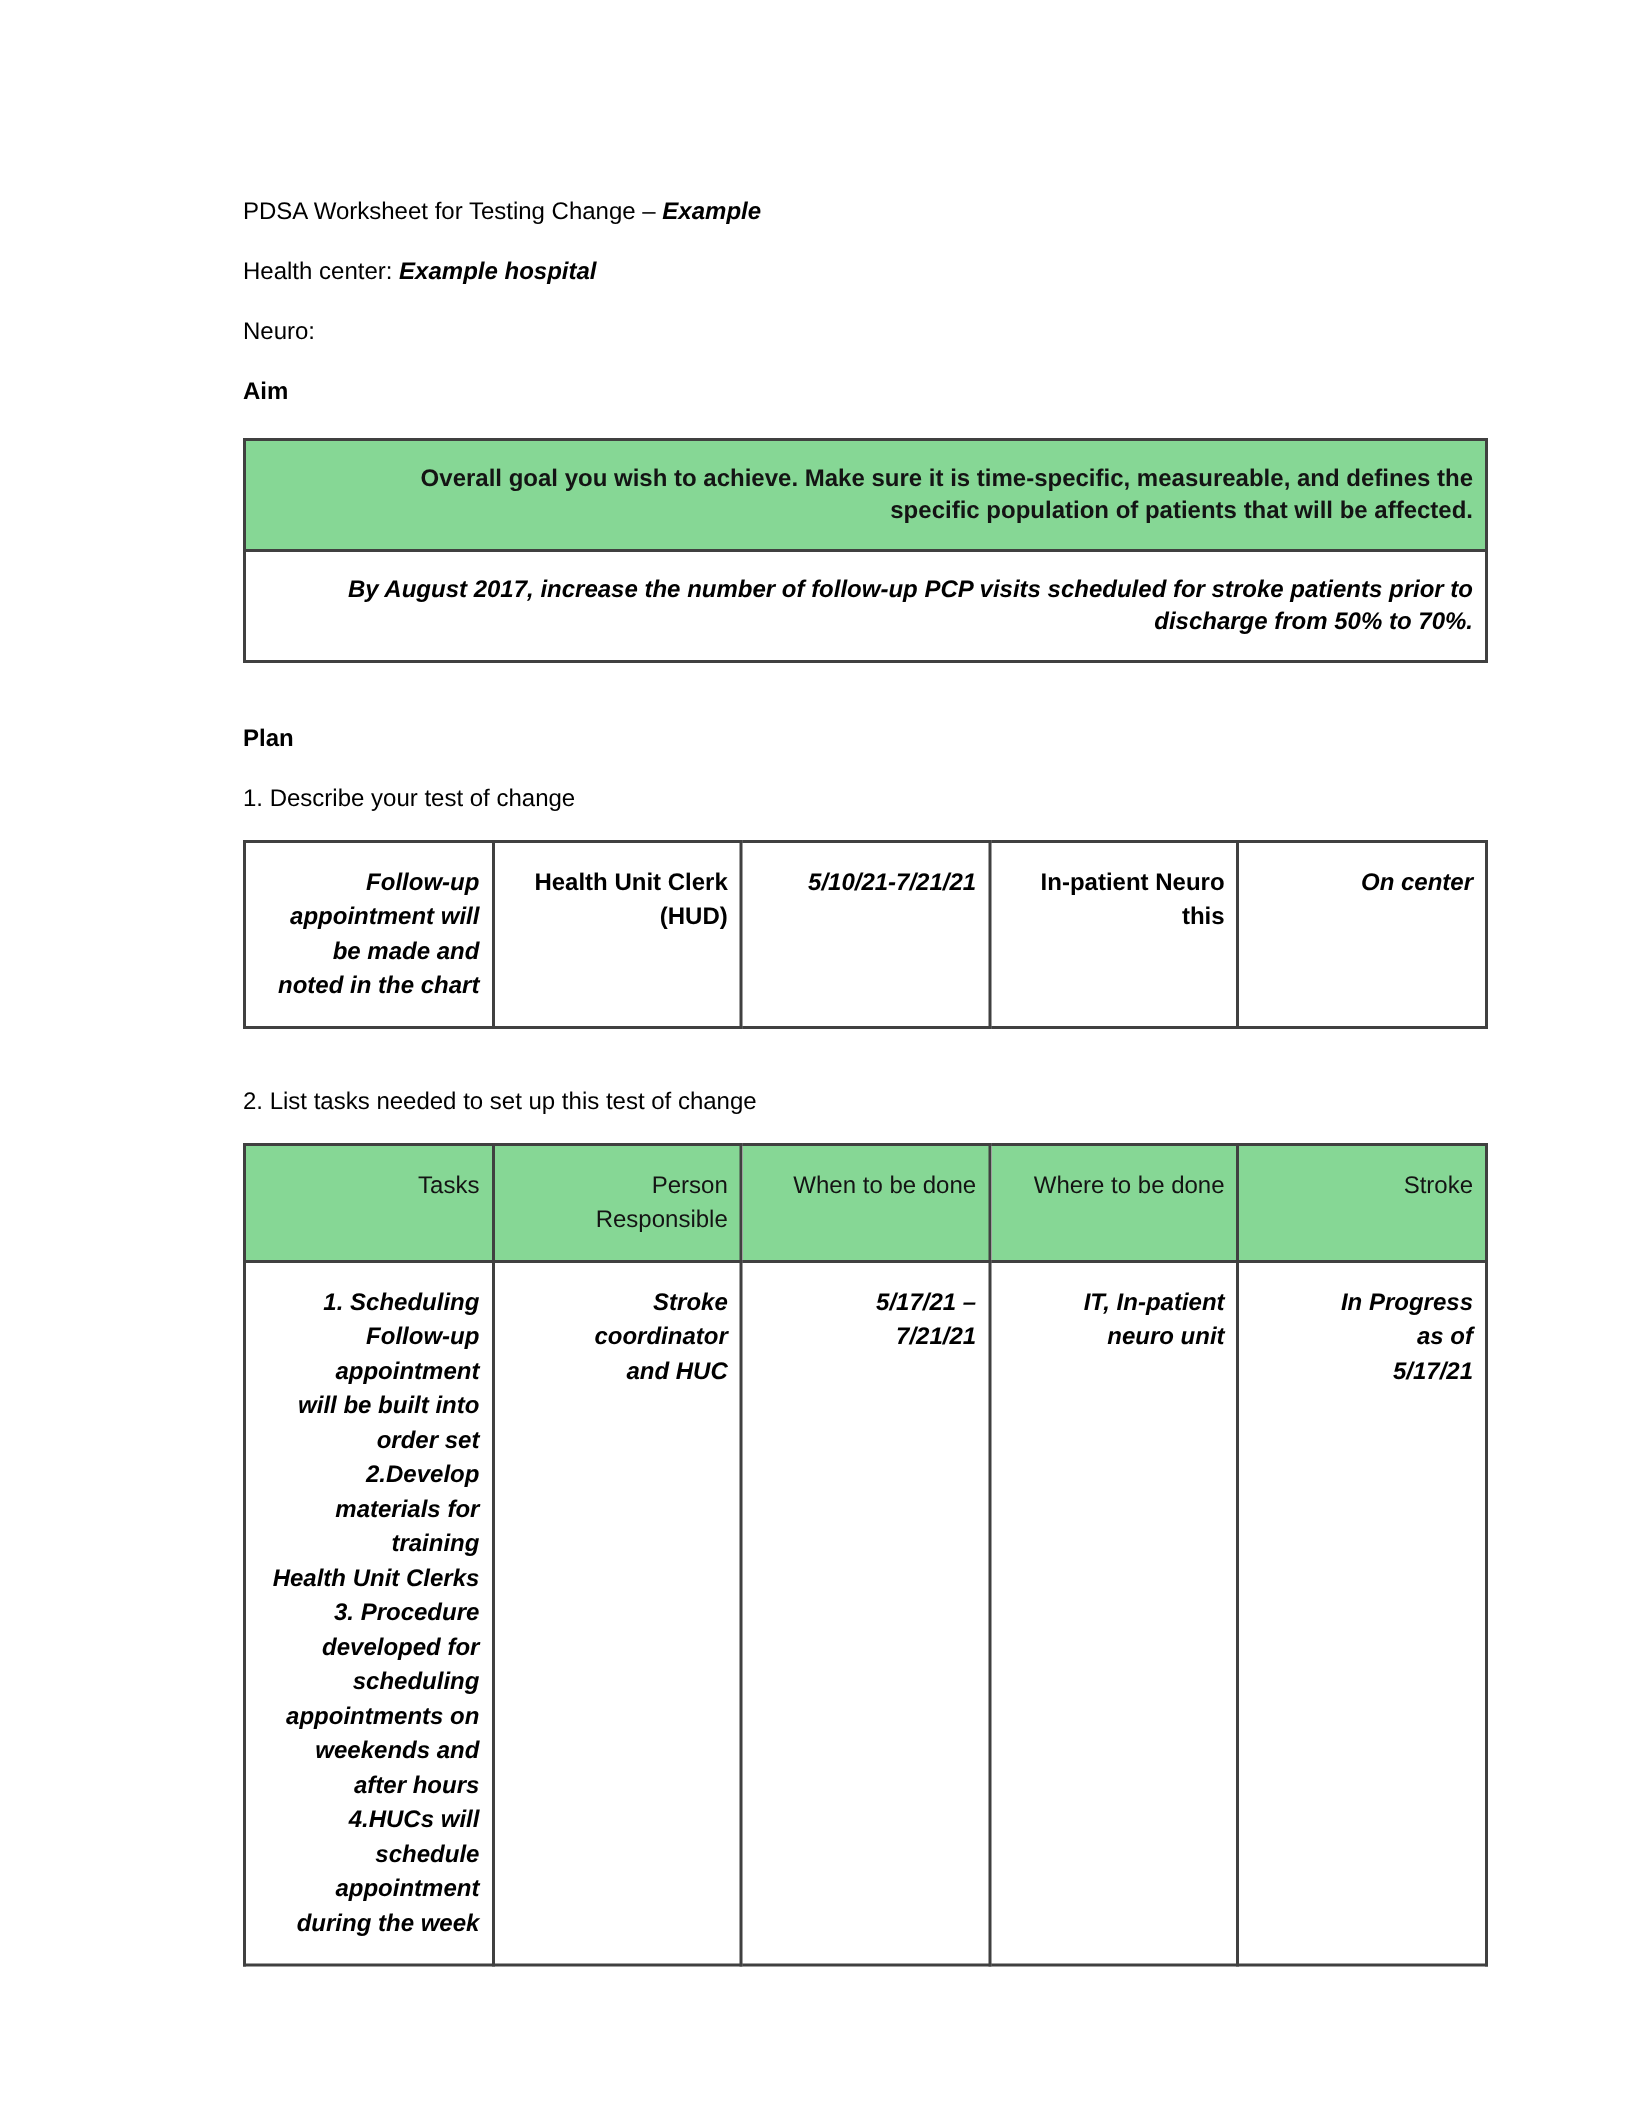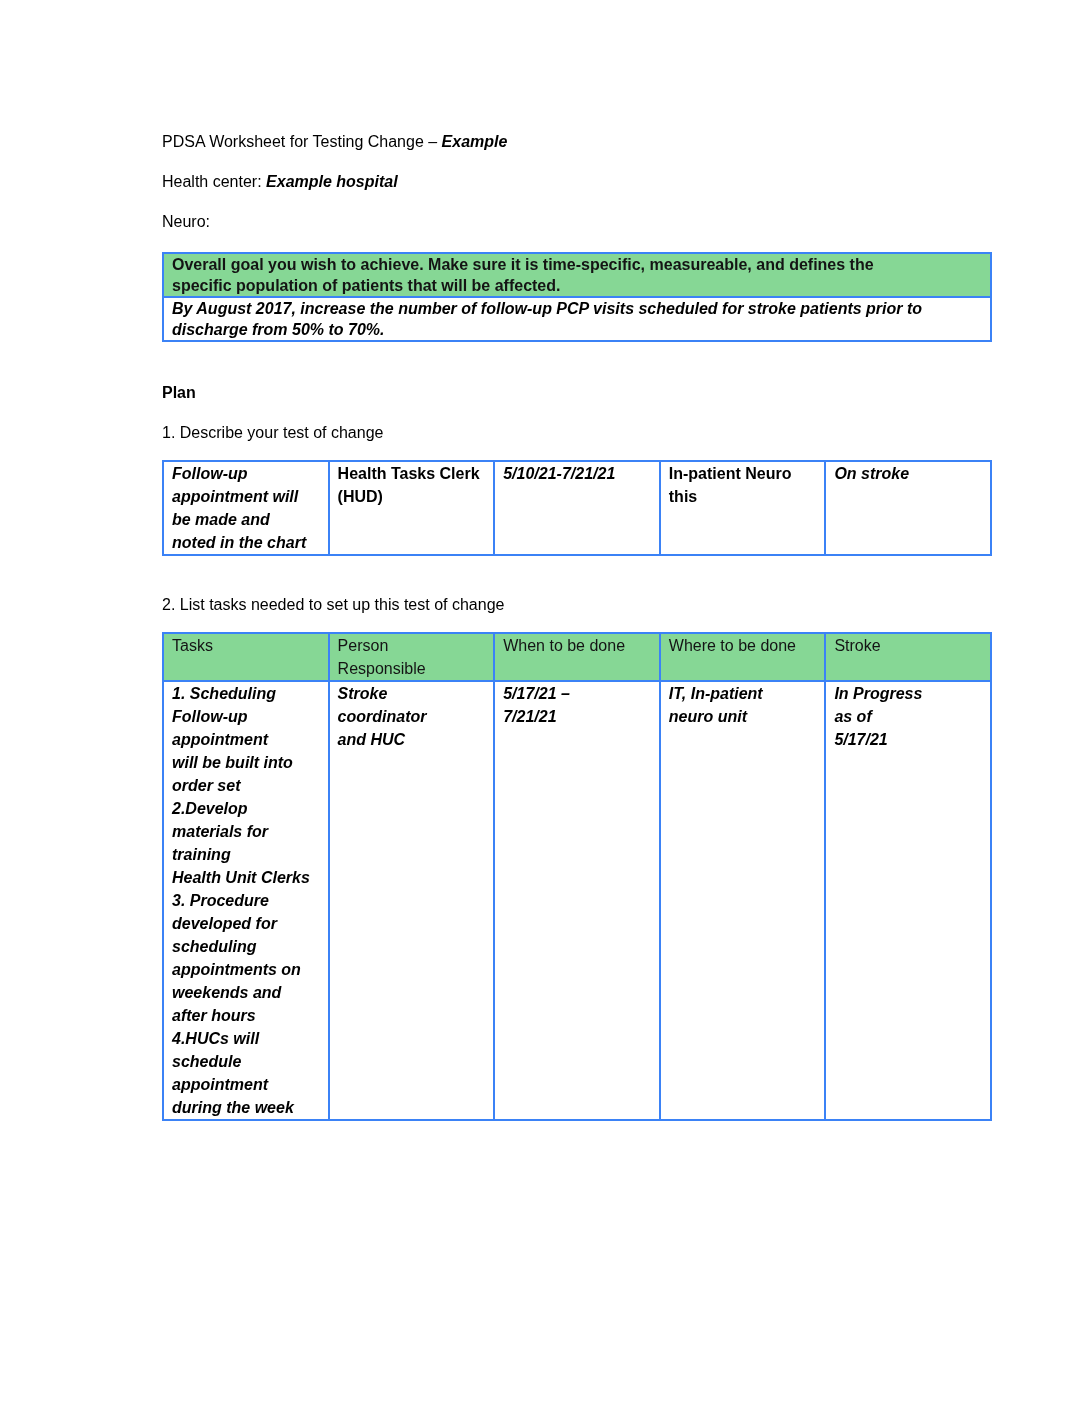--- a/index.html
+++ b/index.html
@@ -28,24 +28,24 @@
   .mt20 { margin-top:20px; }
   .mt38 { margin-top:38px; }
   .mt40 { margin-top:40px; }
   table {
     border-collapse:collapse;
     width:830px;
     table-layout:fixed;
     margin:0;
   }
   td, th {
-    border:2px solid #3b82f6;
+    border:2px solid #404040;
     vertical-align:top;
-    text-align:left;
-    padding:0 8px;
+    text-align:right;
+    padding:15px 8px;
     font-size:16px;
     line-height:23px;
     white-space:pre-line;
     font-weight:normal;
     overflow:hidden;
   }
   th.green, td.green {
     background:#86d795;
     color:#141414;
   }
@@ -57,20 +57,21 @@
 <body>
 
 <div class="page">
 
   <p class="line"><span>PDSA Worksheet for Testing Change – </span><span class="b i">Example</span></p>
 
   <p class="line mt19"><span>Health center: </span><span class="b i">Example hospital</span></p>
 
   <p class="line mt19">Neuro:</p>
 
+  <p class="line b mt19">Aim</p>
 
   <table class="aim-table mt20">
     <tbody>
       <tr>
         <td class="green cell-b">Overall goal you wish to achieve. Make sure it is time-specific, measureable, and defines the
 specific population of patients that will be affected.</td>
       </tr>
       <tr>
         <td class="cell-bi">By August 2017, increase the number of follow-up PCP visits scheduled for stroke patients prior to
 discharge from 50% to 70%.</td>
@@ -82,26 +83,26 @@
 
   <p class="line mt19">1. Describe your test of change</p>
 
   <table class="mt17">
     <tbody>
       <tr>
         <td class="cell-bi">Follow-up
 appointment will
 be made and
 noted in the chart</td>
-        <td class="cell-b">Health Tasks Clerk
+        <td class="cell-b">Health Unit Clerk
 (HUD)</td>
         <td class="cell-bi">5/10/21-7/21/21</td>
         <td class="cell-b">In-patient Neuro
 this</td>
-        <td class="cell-bi">On stroke</td>
+        <td class="cell-bi">On center</td>
       </tr>
     </tbody>
   </table>
 
   <p class="line mt38">2. List tasks needed to set up this test of change</p>
 
   <table class="mt17">
     <tbody>
       <tr>
         <th class="green">Tasks</th>

